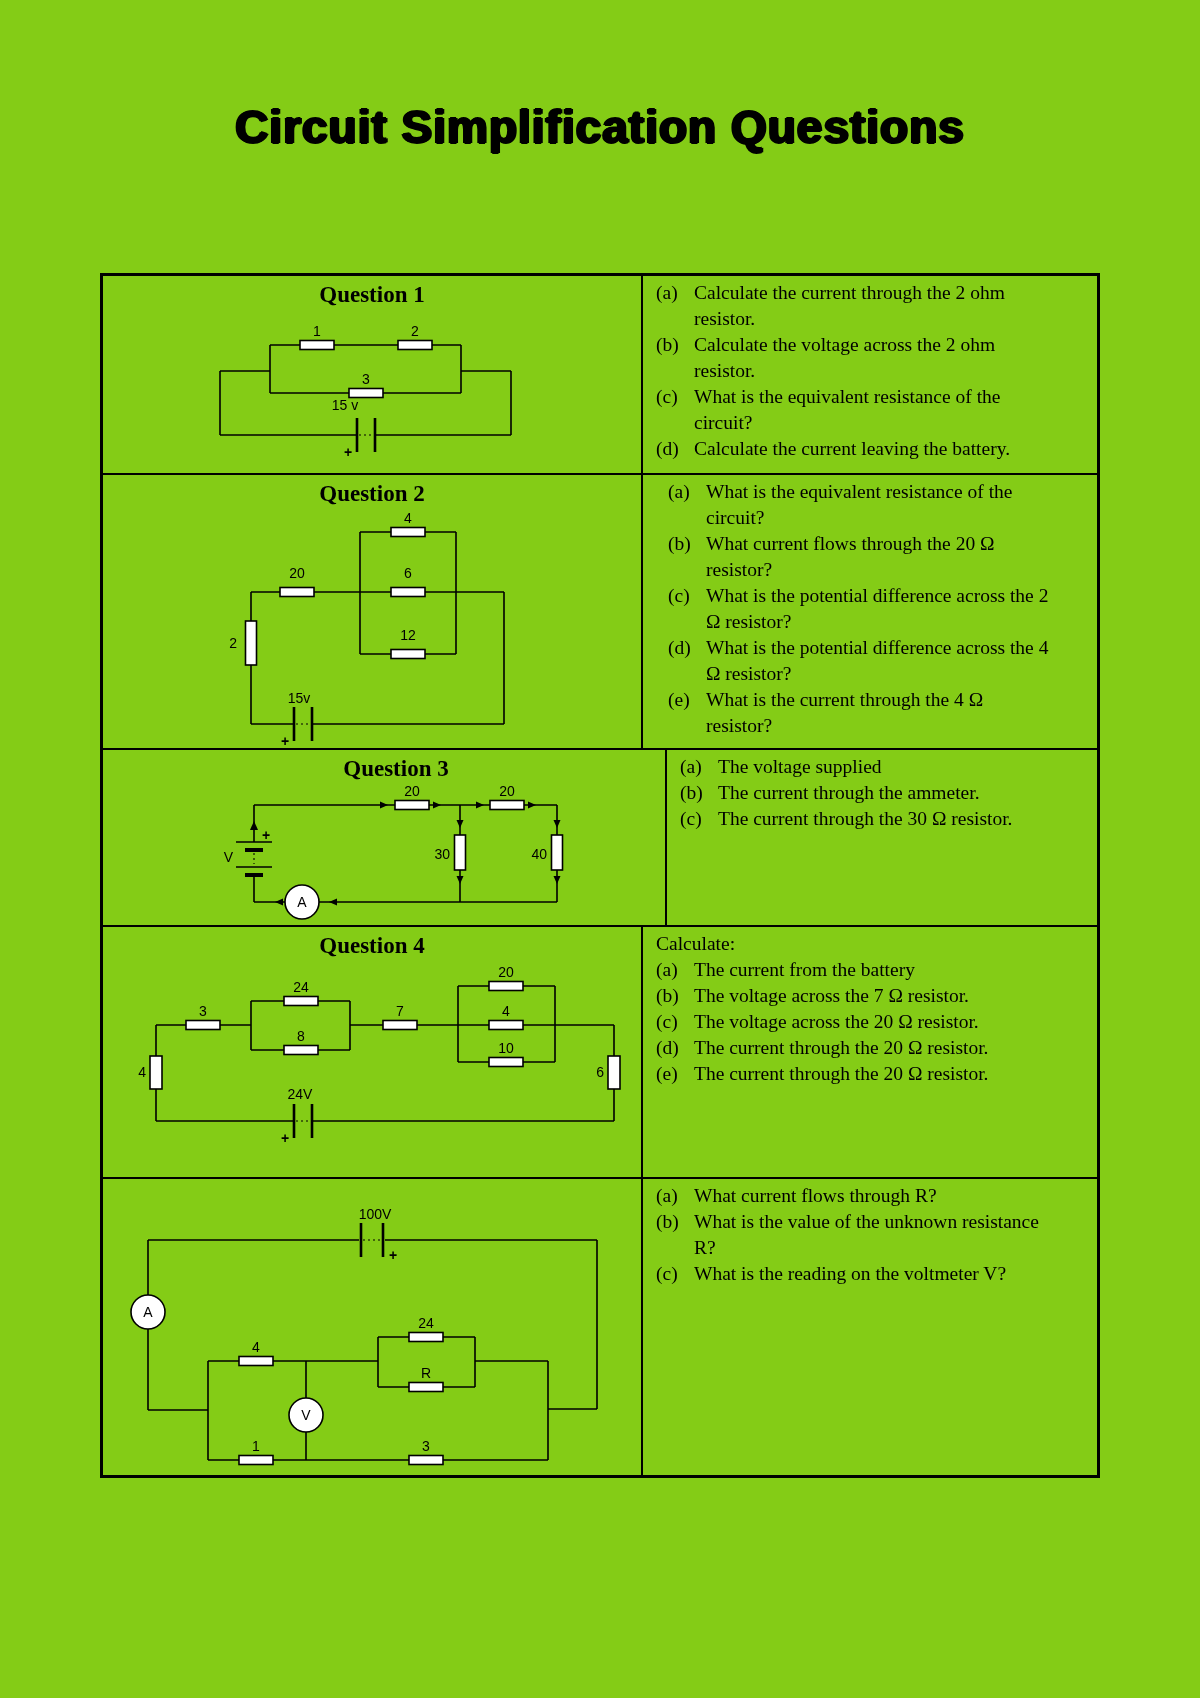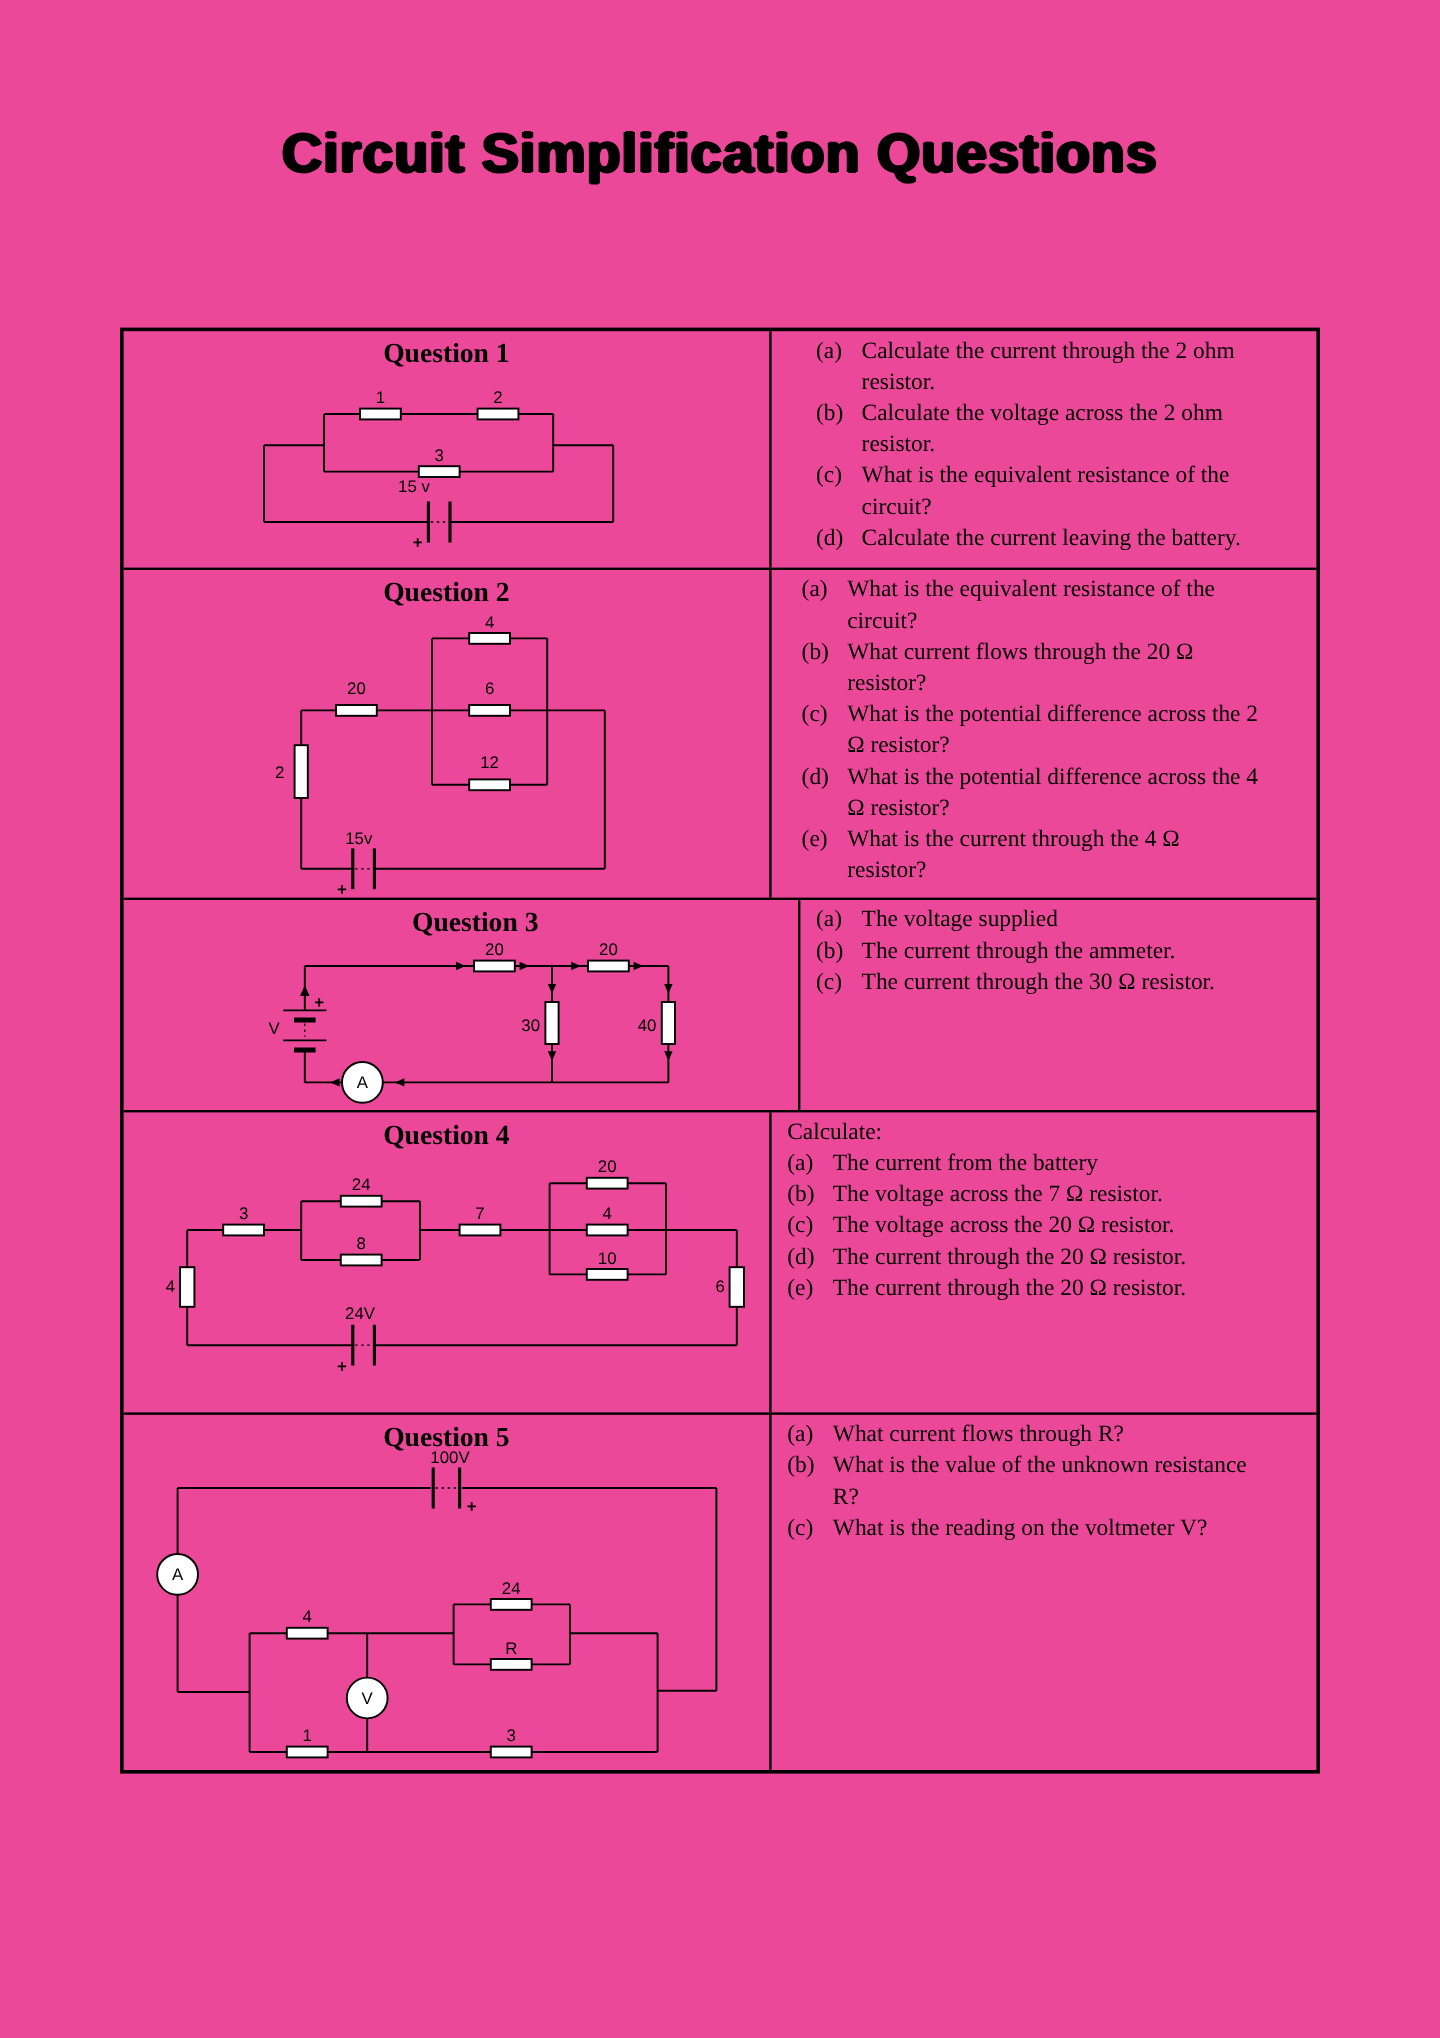--- a/index.html
+++ b/index.html
@@ -1,16 +1,16 @@
 <!DOCTYPE html>
 <html><head>
 <meta charset="utf-8">
 <style>
   html,body{margin:0;padding:0;background:#fff;}
-  .page{position:relative;width:1200px;height:1698px;background:#ec4899;overflow:hidden;
+  .page{position:relative;width:1200px;height:1698px;background:#84cc16;overflow:hidden;
         font-family:"Liberation Serif",serif;color:#000;}
   .title{position:absolute;top:100px;left:0;width:100%;text-align:center;
          font-family:"Liberation Sans",sans-serif;font-weight:bold;font-size:46px;
          letter-spacing:1px;color:#000;
          text-shadow:1.5px 0 0 #000,-1.5px 0 0 #000,0 1.3px 0 #000,0 -0.6px 0 #000;}
   .qtable{position:absolute;left:100px;top:273px;width:1000px;height:1205px;
           border:3px solid #000;box-sizing:border-box;display:flex;flex-direction:column;}
   .qrow{display:flex;border-bottom:2px solid #000;box-sizing:border-box;}
   .qrow:last-child{border-bottom:none;}
   .cell-circuit{width:540px;flex:0 0 540px;border-right:2px solid #000;box-sizing:border-box;
@@ -37,21 +37,21 @@
   .plus{font-family:"Liberation Sans",sans-serif;font-size:14px;font-weight:bold;fill:#000;text-anchor:middle;}
 </style>
 </head>
 <body>
 
 <div class="page">
   <div class="title">Circuit Simplification Questions</div>
 
   <div class="qtable">
 
-    <div class="qrow" style="height:200px;gap:24px;">
+    <div class="qrow" style="height:200px;">
       <div class="cell-circuit">
         <div class="qhead">Question 1</div>
         <svg width="538" height="222" viewBox="0 0 538 222">
           <g class="wire">
             <path d="M167,69 H358 M167,117 H358 M167,69 V117 M358,69 V117"></path>
             <path d="M117,95 H167 M358,95 H408 M117,95 V159 M408,95 V159"></path>
             <path d="M117,159 H253 M273,159 H408"></path>
           </g>
           <g>
             <line class="bar" x1="254" y1="142" x2="254" y2="176"></line>
@@ -256,21 +256,20 @@
         </div>
         <div class="q-item">
           <span class="q-label">(e)</span>
           <span class="q-text">The current through the 20 Ω resistor.</span>
         </div>
       </div>
     </div>
 
     <div class="qrow" style="height:298px;">
       <div class="cell-circuit">
-        <div class="qhead">Question 5</div>
         <svg width="538" height="296" viewBox="0 0 538 296">
           <g class="wire">
             <path d="M45,61 H256 M282,61 H494 M45,61 V231 M45,231 H105 M105,182 V281"></path>
             <path d="M105,182 H275 M275,158 V208 M372,158 V208 M275,158 H372 M275,208 H372"></path>
             <path d="M372,182 H445 M445,182 V281 M494,61 V230 M494,230 H445"></path>
             <path d="M203,182 V281 M105,281 H445"></path>
           </g>
           <g>
             <line class="bar" x1="258" y1="44" x2="258" y2="78"></line>
             <line class="bar" x1="280" y1="44" x2="280" y2="78"></line>

